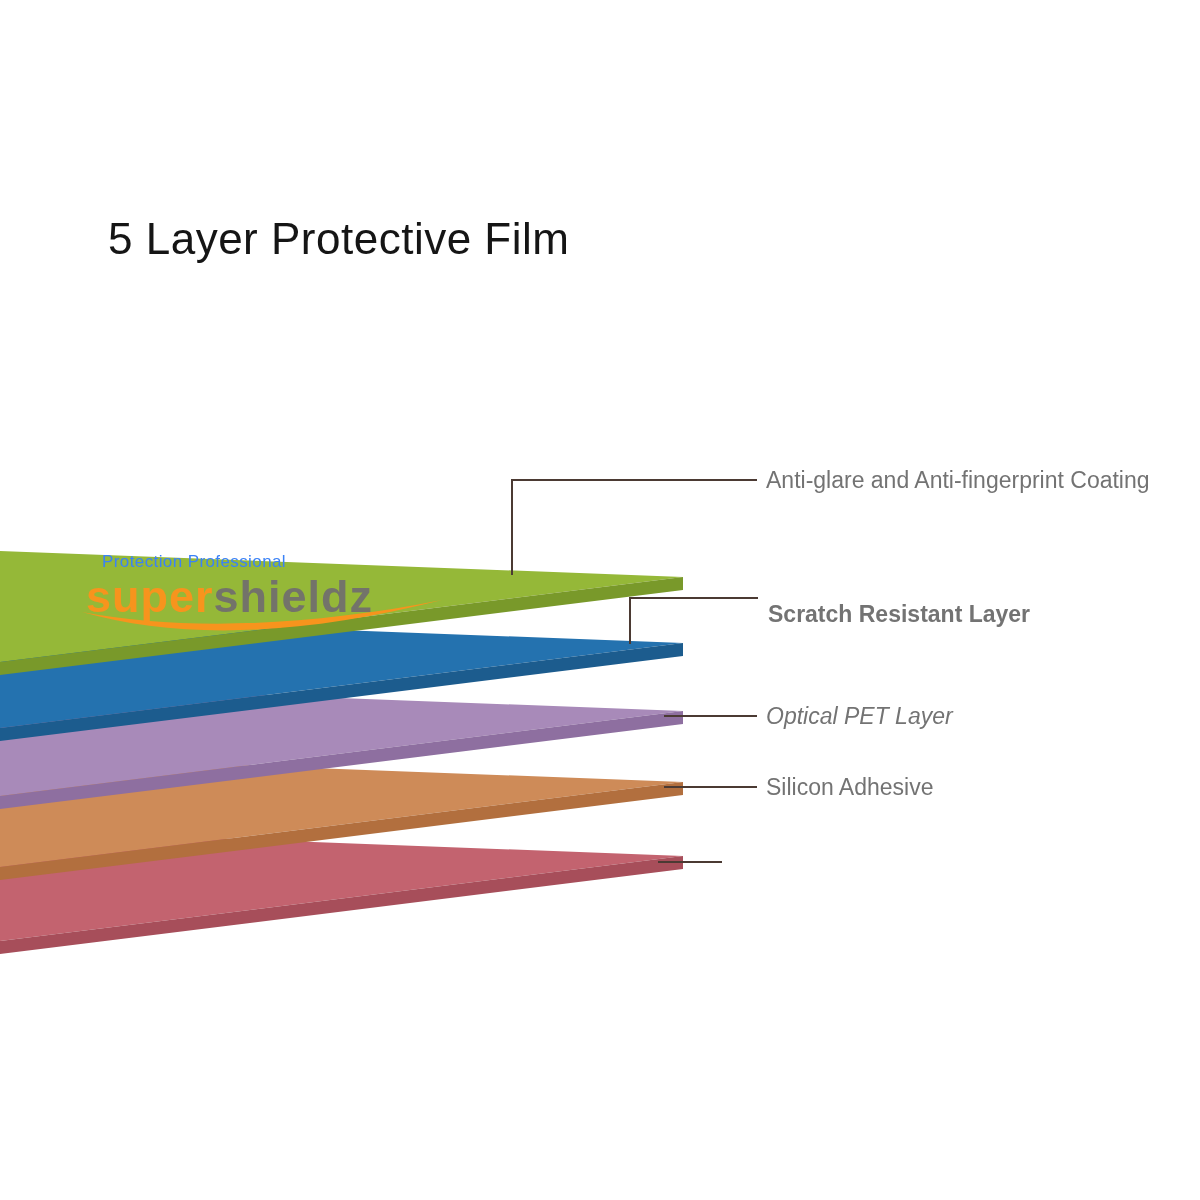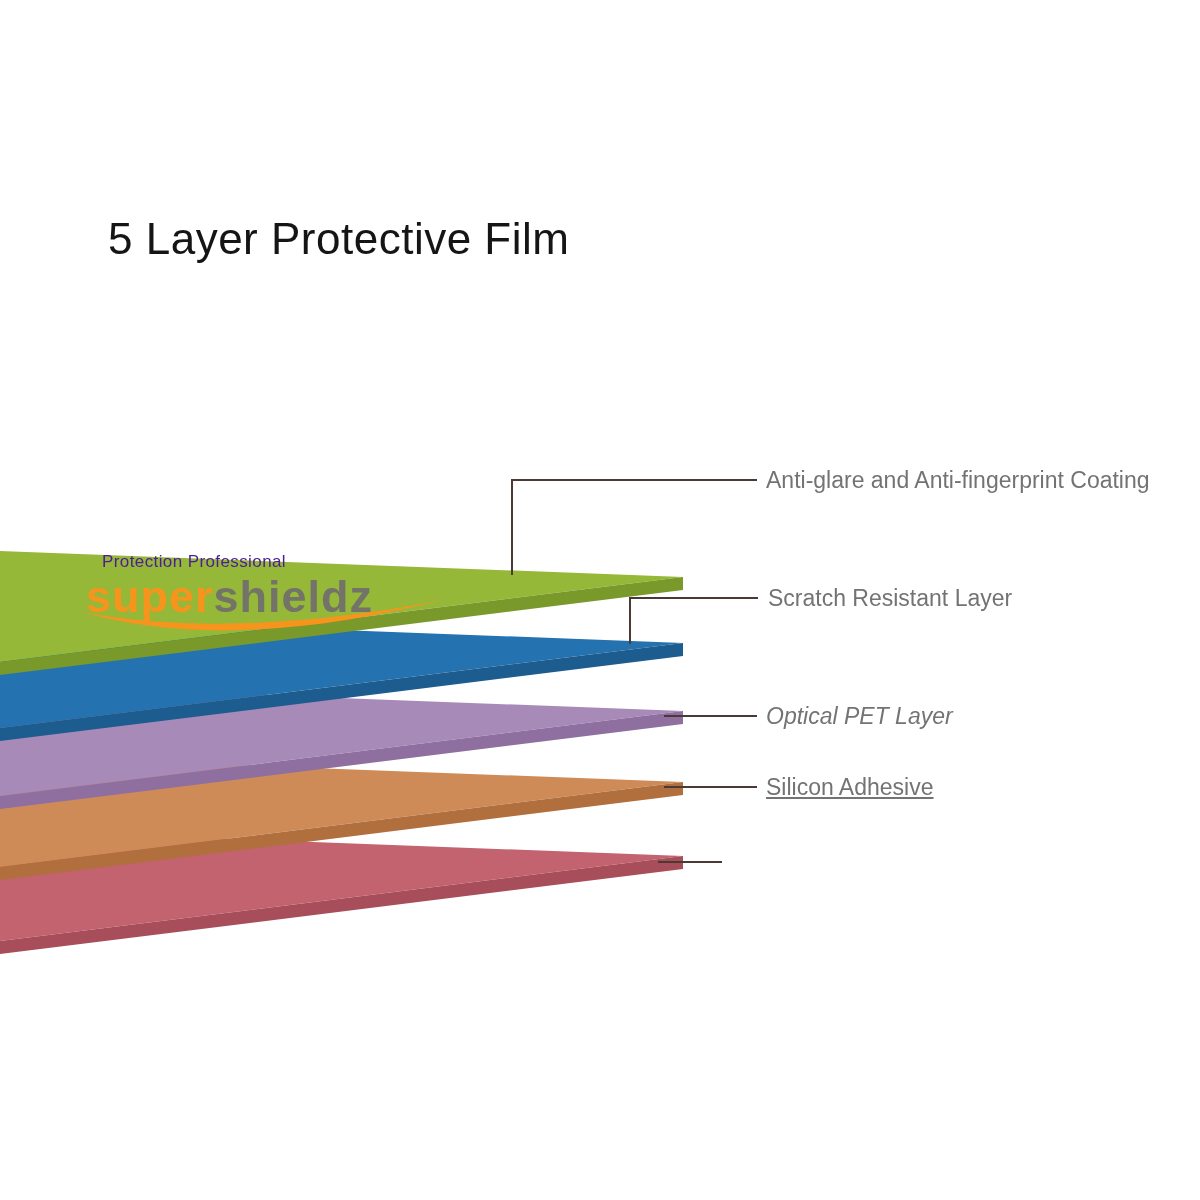--- a/index.html
+++ b/index.html
@@ -15,28 +15,28 @@
     position:absolute; left:108px; top:214px;
     font-size:44px; color:#151515; font-weight:400;
     letter-spacing:0.5px; white-space:nowrap;
   }
   .layer-label {
     position:absolute;
     font-size:23px; line-height:28px; color:#737373;
     white-space:nowrap;
   }
   .label-1 { left:766px; top:466px; }
-  .label-2 { left:768px; top:584px; }
+  .label-2 { left:768px; top:600px;font-weight:bold; }
   .label-3 { left:766px; top:702px;font-style:italic; }
-  .label-4 { left:766px; top:773px;text-decoration:underline; }
+  .label-4 { left:766px; top:773px; }
   .label-5 { left:730px; top:848px; }
   .brand-logo { position:absolute; left:86px; top:552px; }
   .brand-tagline {
     padding-left:16px;
-    font-size:17px; color:#4c1d95; letter-spacing:0.4px;
+    font-size:17px; color:#3b82f6; letter-spacing:0.4px;
   }
   .brand-wordmark {
     margin-top:1px;
     font-size:45px; font-weight:bold; letter-spacing:1px;
     line-height:1.05; white-space:nowrap;
   }
   .wm-super   { color:#f7941d; }
   .wm-shieldz { color:#73736a;text-align:center; }
 </style>
 </head>

